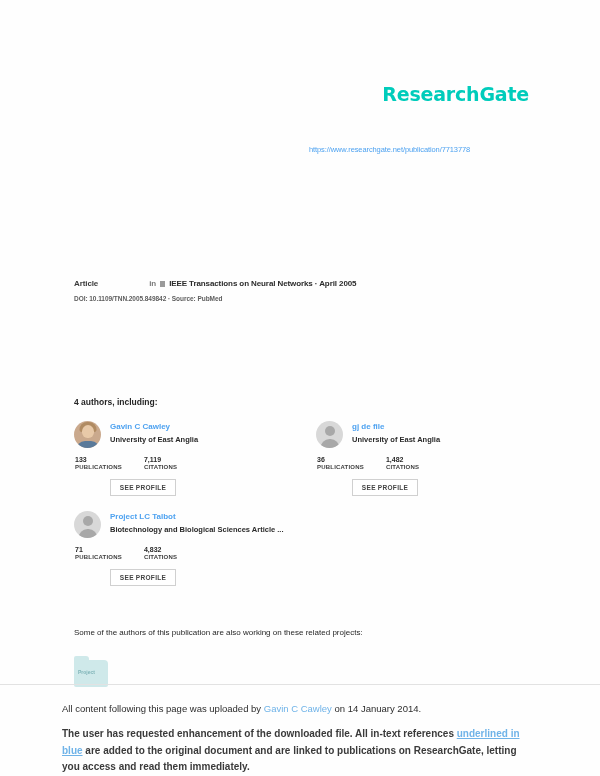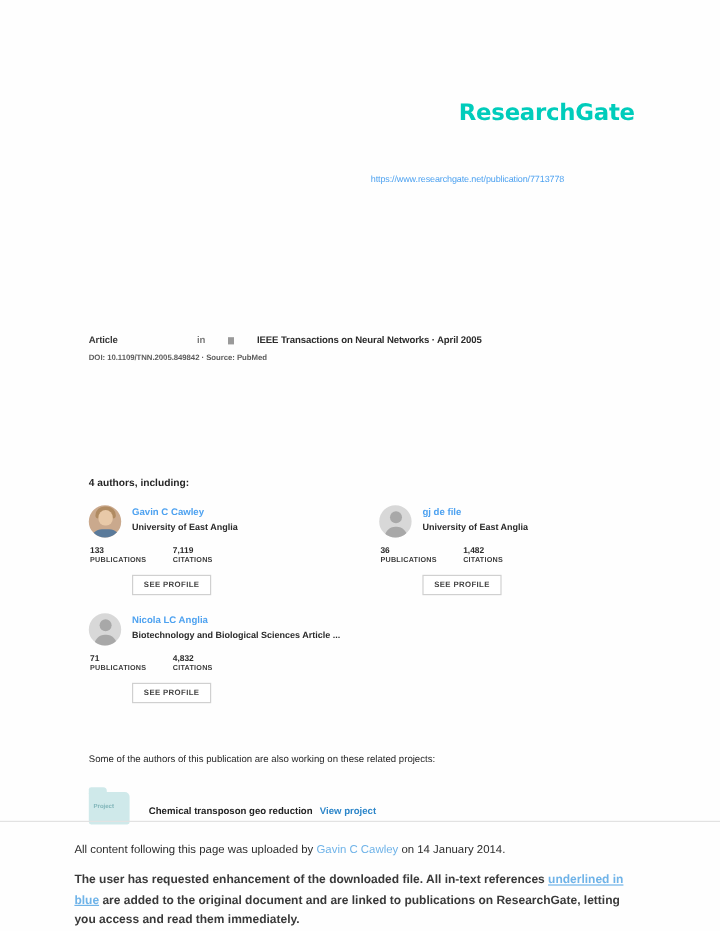--- a/index.html
+++ b/index.html
@@ -41,21 +41,21 @@
     text-align:right;
   }
 
   
   .meta{
     position:absolute;left:62px;top:239px;width:470px;
   }
   .meta-line1{
     font-size:8px;font-weight:bold;color:#3a3a3a;
     white-space:nowrap;letter-spacing:-0.1px;
-    display:flex;align-items:center;gap:18px;
+    display:flex;align-items:center;gap:3px;
   }
   .meta-article{color:#3a3a3a;}
   .meta-in{color:#7a7a7a;font-weight:bold;padding-left:48px;}
   .meta-journal{color:#2b2b2b;}
   .doc-icon{
     display:inline-block;width:5px;height:6px;
     background:#9a9a9a;
     margin:0 1px;
     position:relative;top:0px;
   }
@@ -265,21 +265,21 @@
 
       <div class="author-row">
 
         <div class="author">
           <div class="author-top">
             <div class="avatar">
               <div class="head"></div>
               <div class="body"></div>
             </div>
             <div class="author-info">
-              <div class="author-name">Nicola LC Anglia</div>
+              <div class="author-name">Project LC Talbot</div>
               <div class="author-affil">Biotechnology and Biological Sciences Article ...</div>
             </div>
           </div>
           <div class="author-stats">
             <div class="as-col">
               <div class="as-value">71</div>
               <div class="as-label">PUBLICATIONS</div>
             </div>
             <div class="as-col">
               <div class="as-value">4,832</div>
@@ -294,23 +294,20 @@
       </div>
 
     </div>
 
     <div class="proj-head">Some of the authors of this publication are also working on these related projects:</div>
 
     <div class="proj-row">
       <div class="proj-icon">
         <span>Project</span>
       </div>
-      <div>
-        <span class="proj-title">Chemical transposon geo reduction</span><span class="proj-link">View project</span>
-      </div>
     </div>
 
   </div>
 
   <div class="divider"></div>
 
   <div class="footer">
     <div class="footer-main">
       <span>All content following this page was uploaded by </span><span class="footer-link">Gavin C Cawley</span><span> on 14 January 2014.</span>
     </div>

